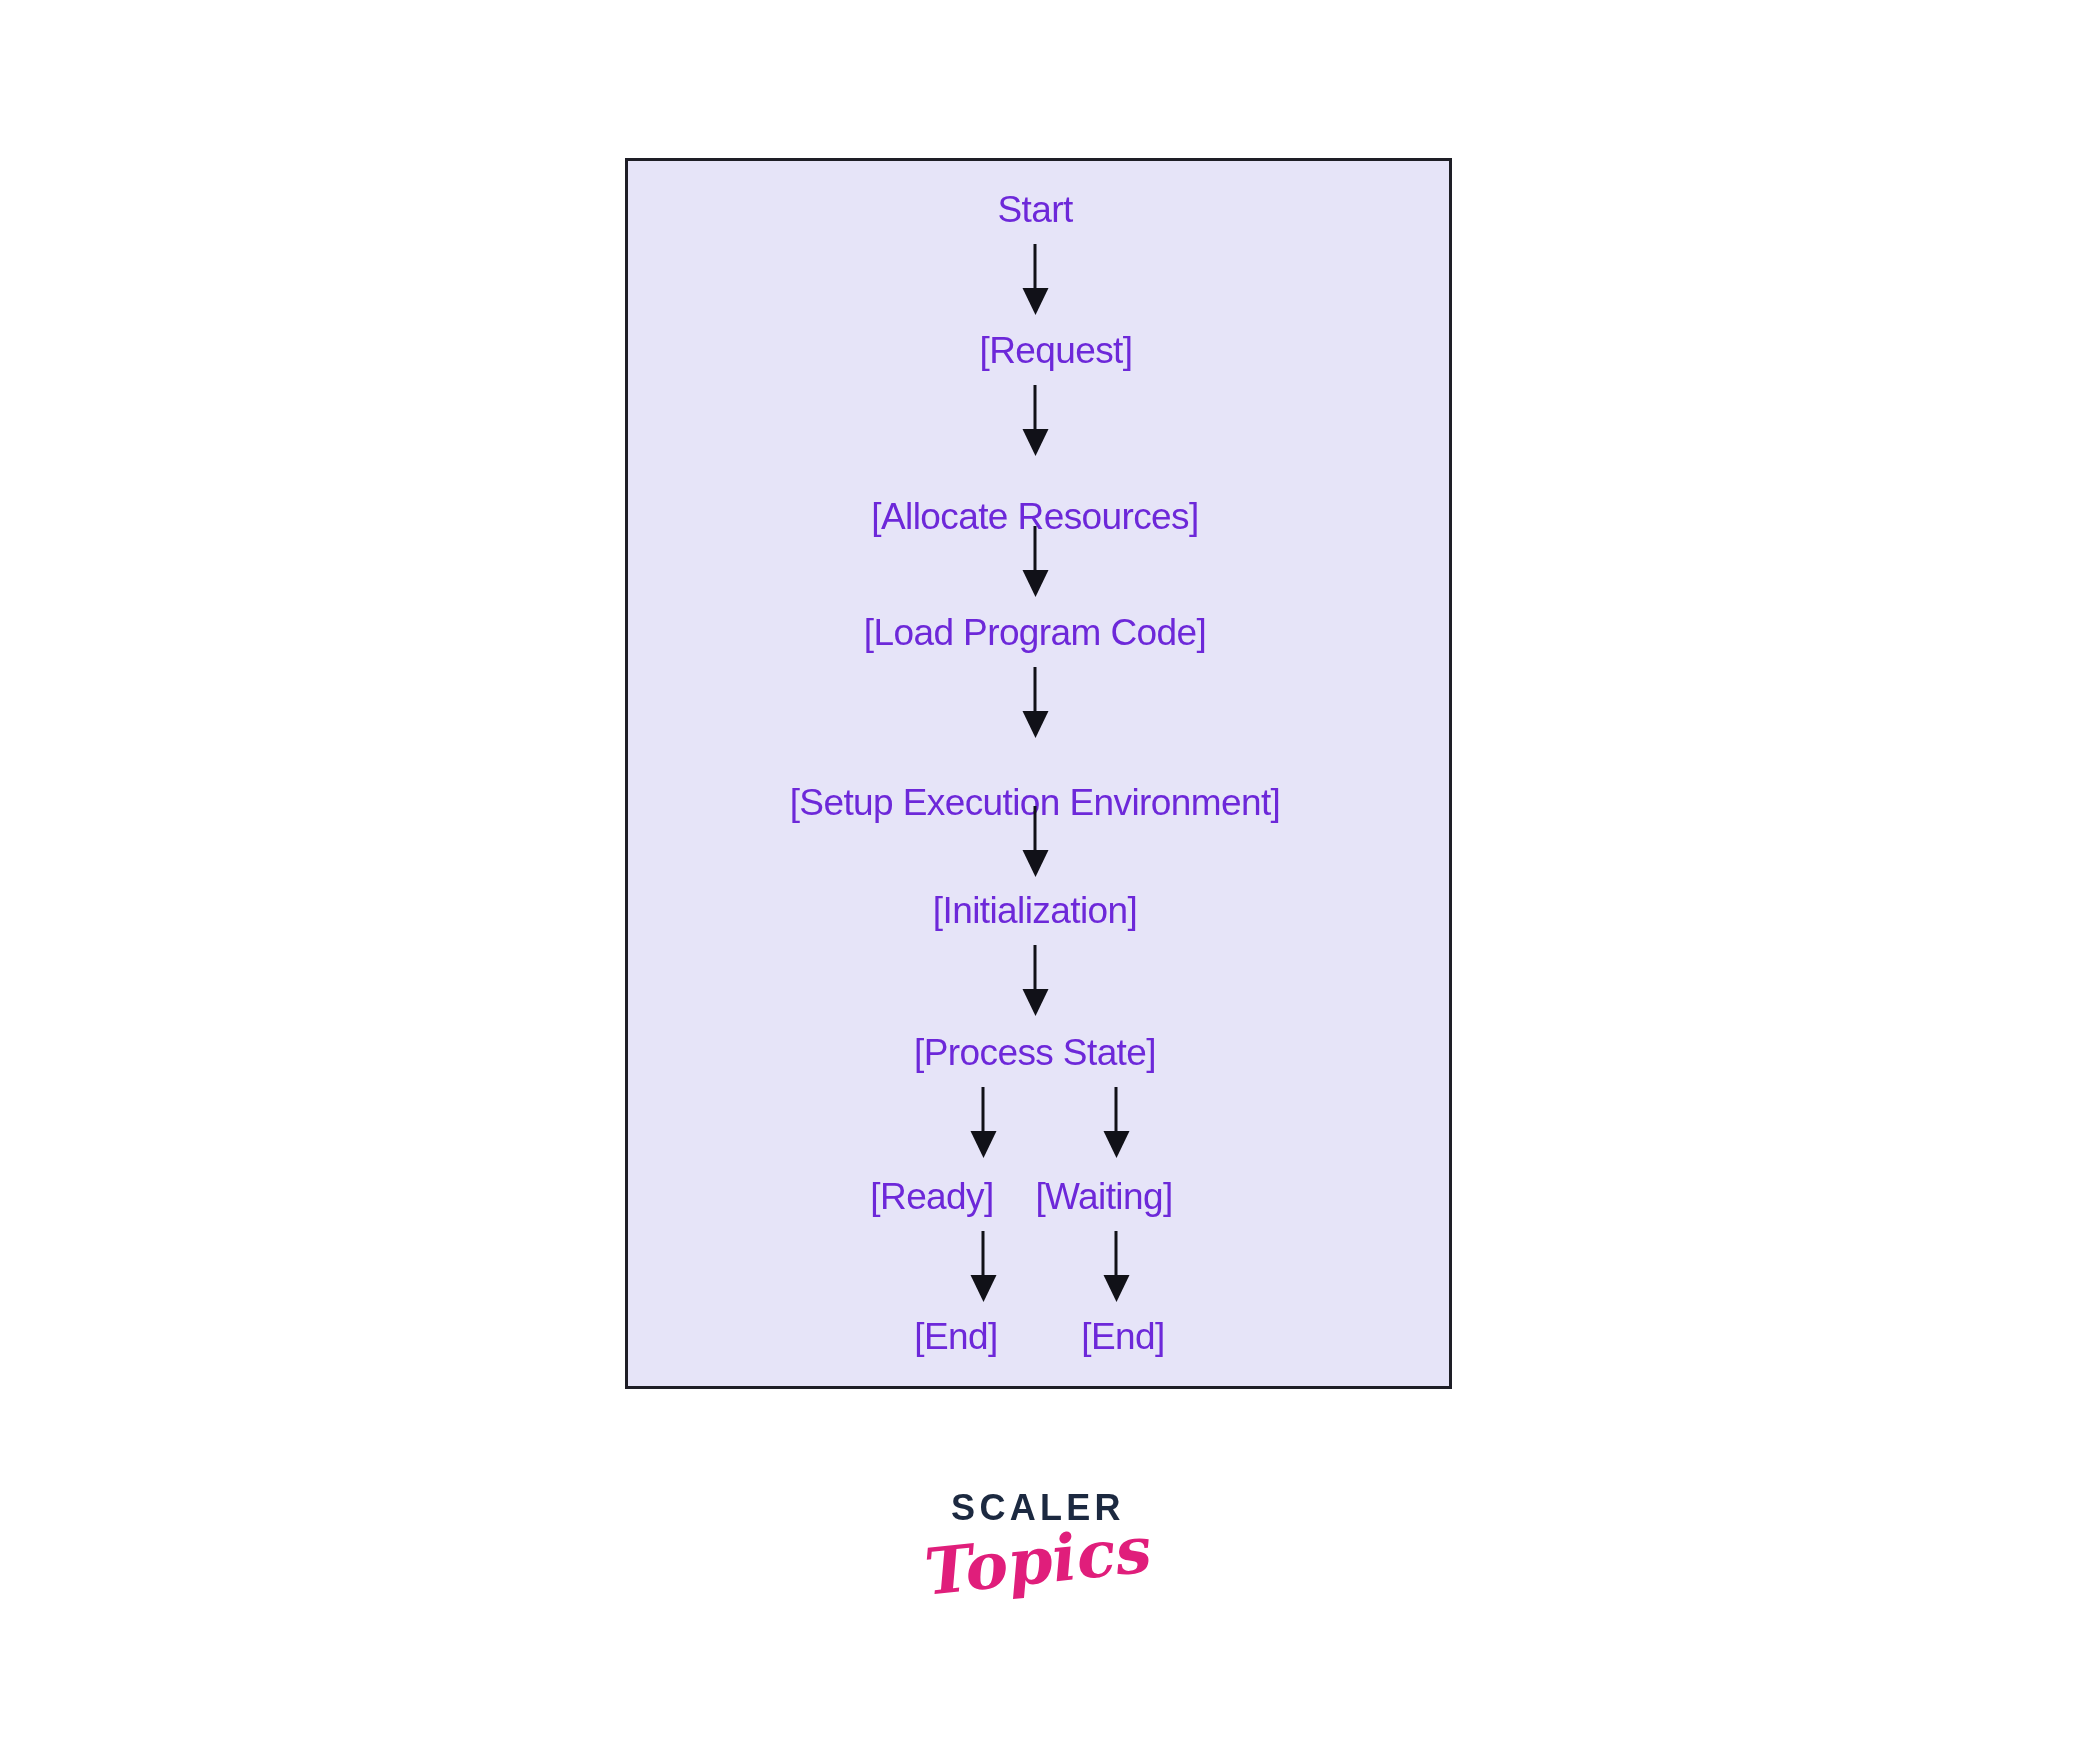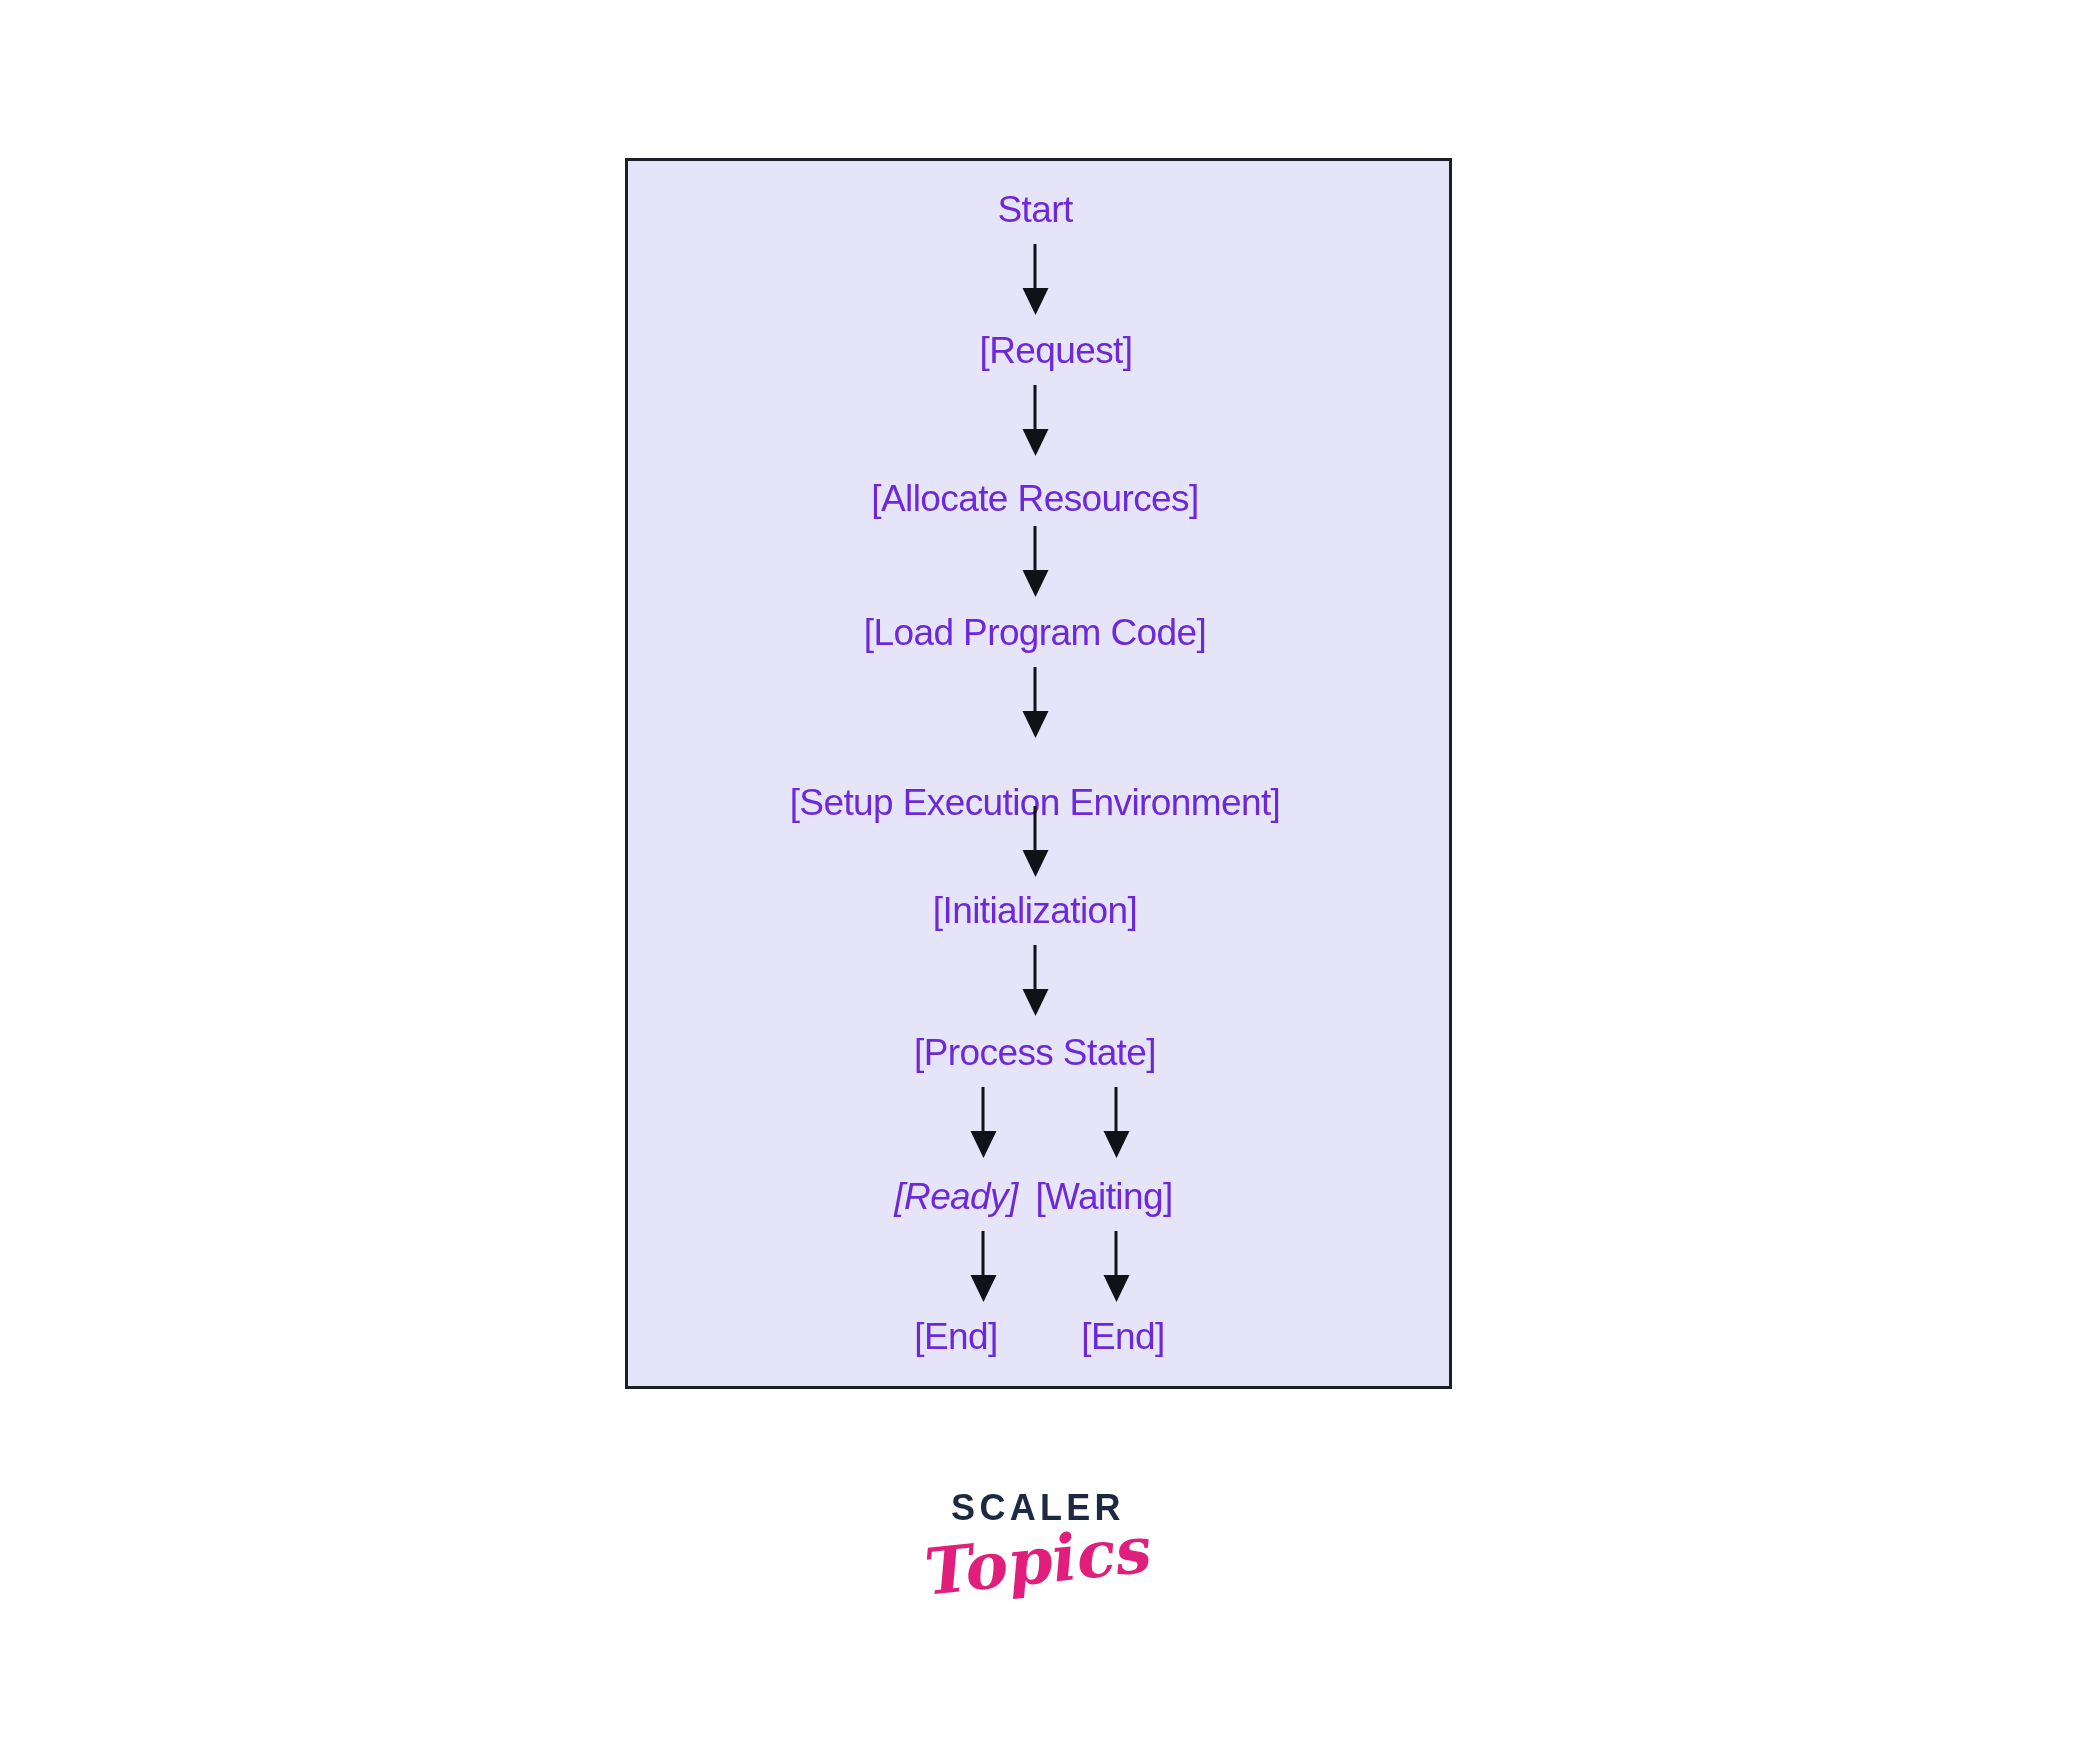--- a/index.html
+++ b/index.html
@@ -81,26 +81,26 @@
 </head>
 <body>
 
 <div class="panel">
 
   
 </div>
 
 <div class="node" style="left:1035px; top:209px;">Start</div>
 <div class="node" style="left:1035px; top:350px;margin-left:21px;">[Request]</div>
-<div class="node" style="left:1035px; top:498px;">[Allocate Resources]</div>
+<div class="node" style="left:1035px; top:516px;">[Allocate Resources]</div>
 <div class="node" style="left:1035px; top:632px;">[Load Program Code]</div>
 <div class="node" style="left:1035px; top:802px;">[Setup Execution Environment]</div>
 <div class="node" style="left:1035px; top:910px;">[Initialization]</div>
 <div class="node" style="left:1035px; top:1052px;">[Process State]</div>
-<div class="node" style="left:956px; top:1196px;font-style:italic;">[Ready]</div>
+<div class="node" style="left:932px; top:1196px;">[Ready]</div>
 <div class="node" style="left:1104px; top:1196px;">[Waiting]</div>
 <div class="node" style="left:956px; top:1336px;">[End]</div>
 <div class="node" style="left:1123px; top:1336px;">[End]</div>
 
 <div class="arrow" style="left:1035px; top:244px;  height:71px;">
     <div class="shaft"></div>
     <div class="head"></div>
   </div>
 <div class="arrow" style="left:1035px; top:385px;  height:71px;">
     <div class="shaft"></div>

